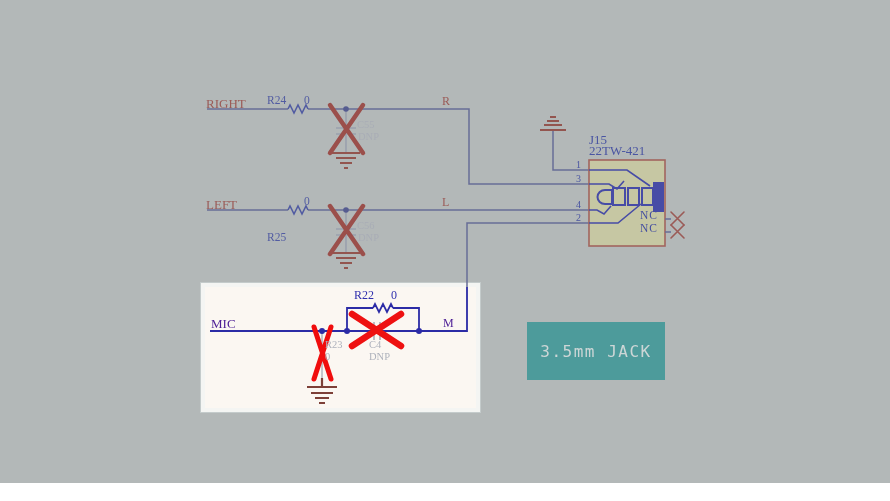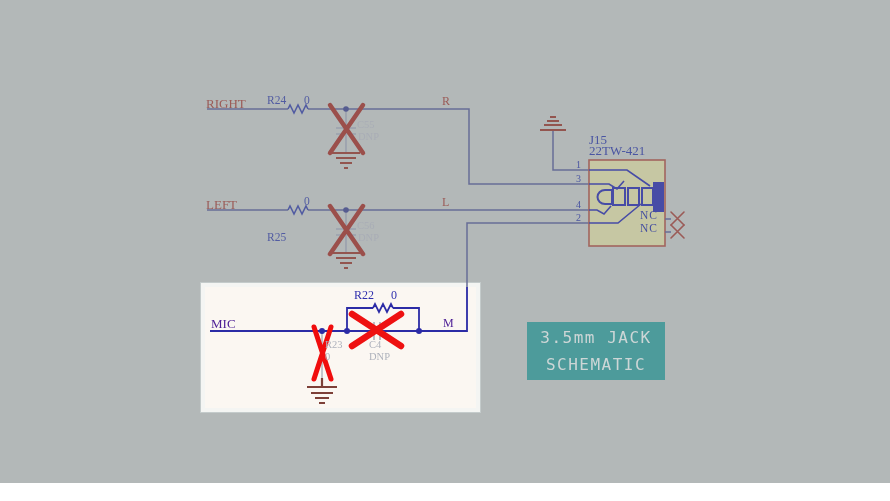--- a/index.html
+++ b/index.html
@@ -170,16 +170,15 @@
   <span class="abs conn-txt" style="left:589px; top:144px;">22TW-421</span>
   <span class="abs pin-num" style="left:571px; top:160px;">1</span>
   <span class="abs pin-num" style="left:571px; top:174px;">3</span>
   <span class="abs pin-num" style="left:571px; top:200px;">4</span>
   <span class="abs pin-num" style="left:571px; top:213px;">2</span>
   <span class="abs nc-txt" style="left:640px; top:210px;">NC</span>
   <span class="abs nc-txt" style="left:640px; top:223px;">NC</span>
 
   <div id="annotation-card">
     <span>3.5mm JACK</span>
-    <span>SCHEMATIC</span>
   </div>
 
 </div>
 
 </body></html>

